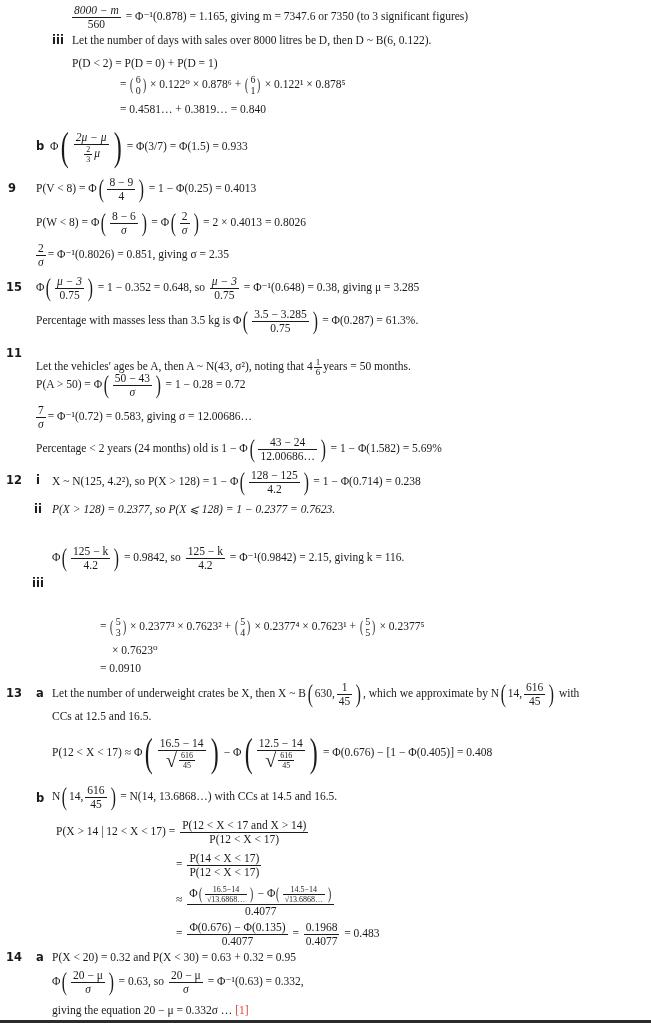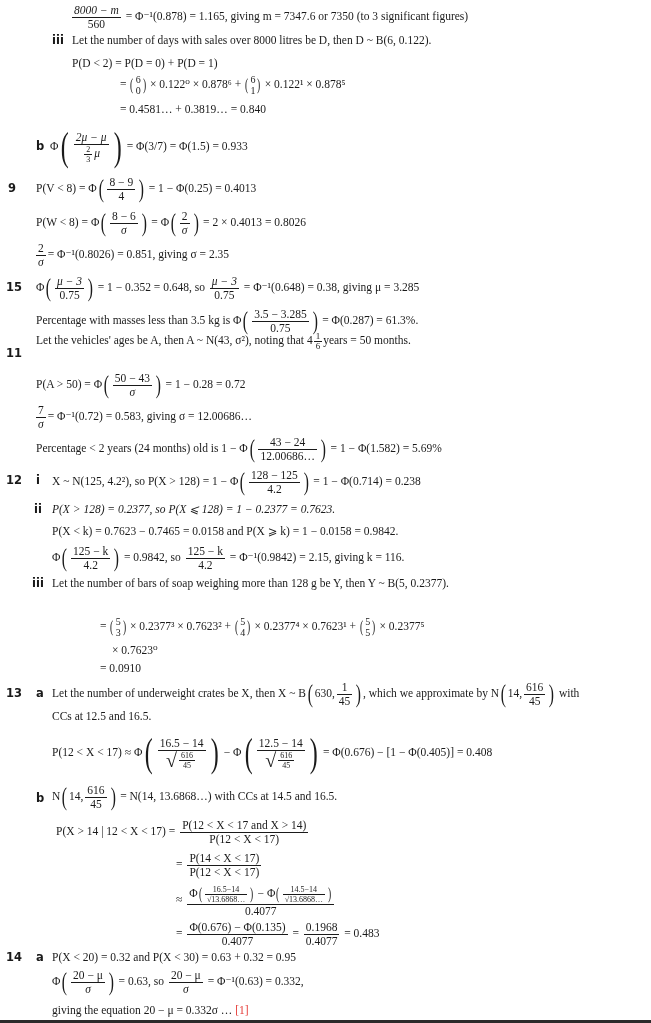--- a/index.html
+++ b/index.html
@@ -73,21 +73,21 @@
     <span>= 1 − 0.352 = 0.648, so</span>
     <span class="fr" style="line-height:13px;"><span class="n it">μ − 3</span><span class="d">0.75</span></span>
     <span>= Φ⁻¹(0.648) = 0.38, giving μ = 3.285</span>
   </div>
   <div class="ln" style="left:36px;top:305px;height:30px;line-height:30px;">
     <span>Percentage with masses less than 3.5 kg is Φ</span><span class="par">(</span><span class="fr" style="line-height:13px;"><span class="n">3.5 − 3.285</span><span class="d">0.75</span></span><span class="par">)</span>
     <span>= Φ(0.287) = 61.3%.</span>
   </div>
 
   <span class="qn" style="left:6px;top:346px;">11</span>
-  <div class="ln" style="left:36px;top:326px;height:28px;line-height:28px;">
+  <div class="ln" style="left:36px;top:352px;height:28px;line-height:28px;">
     <span>Let the vehicles' ages be A, then A ~ N(43, σ²), noting that 4</span><span class="fr sm" style="margin:0 1px;font-size:9px;"><span class="n">1</span><span class="d">6</span></span><span>years = 50 months.</span>
   </div>
   <div class="ln" style="left:36px;top:369px;height:30px;line-height:30px;">
     <span>P(A &gt; 50) = Φ</span><span class="par">(</span><span class="fr" style="line-height:13px;"><span class="n">50 − 43</span><span class="d it">σ</span></span><span class="par">)</span>
     <span>= 1 − 0.28 = 0.72</span>
   </div>
   <div class="ln" style="left:36px;top:402px;height:28px;line-height:28px;">
     <span class="fr" style="line-height:13px;margin-left:0;"><span class="n">7</span><span class="d it">σ</span></span><span>= Φ⁻¹(0.72) = 0.583, giving σ = 12.00686…</span>
   </div>
   <div class="ln" style="left:36px;top:432px;height:32px;line-height:32px;">
@@ -96,29 +96,27 @@
   </div>
 
   <span class="qn" style="left:6px;top:473px;">12</span>
   <span class="pt" style="left:36px;top:473px;">i</span>
   <div class="ln" style="left:52px;top:465px;height:32px;line-height:32px;">
     <span>X ~ N(125, 4.2²), so P(X &gt; 128) = 1 − Φ</span><span class="par">(</span><span class="fr" style="line-height:13px;"><span class="n">128 − 125</span><span class="d">4.2</span></span><span class="par">)</span>
     <span>= 1 − Φ(0.714) = 0.238</span>
   </div>
   <span class="pt" style="left:34px;top:502px;">ii</span>
   <div class="ln" style="left:52px;top:502px;font-style:italic;">P(X &gt; 128) = 0.2377, so P(X ⩽ 128) = 1 − 0.2377 = 0.7623.</div>
-  <div class="ln" style="left:52px;top:524px;">P(X &lt; k) = 0.7623 − 0.7465 = 0.0158  and P(X ⩾ k) = 1 − 0.0158 = 0.9842.</div>
   <div class="ln" style="left:52px;top:541px;height:32px;line-height:32px;">
     <span>Φ</span><span class="par">(</span><span class="fr" style="line-height:13px;"><span class="n">125 − k</span><span class="d">4.2</span></span><span class="par">)</span>
     <span>= 0.9842, so</span>
     <span class="fr" style="line-height:13px;"><span class="n">125 − k</span><span class="d">4.2</span></span>
     <span>= Φ⁻¹(0.9842) = 2.15, giving k = 116.</span>
   </div>
   <span class="pt" style="left:32px;top:576px;">iii</span>
-  <div class="ln" style="left:52px;top:576px;">Let the number of bars of soap weighing more than 128 g be Y, then Y ~ B(5, 0.2377).</div>
   <div class="ln" style="left:100px;top:612px;height:28px;line-height:28px;">
     <span>=</span>
     <span class="par sm">(</span><span class="binom">5<br>3</span><span class="par sm">)</span>
     <span>× 0.2377³ × 0.7623² +</span>
     <span class="par sm">(</span><span class="binom">5<br>4</span><span class="par sm">)</span>
     <span>× 0.2377⁴ × 0.7623¹ +</span>
     <span class="par sm">(</span><span class="binom">5<br>5</span><span class="par sm">)</span>
     <span>× 0.2377⁵</span>
   </div>
   <div class="ln" style="left:112px;top:643px;">× 0.7623⁰</div>

